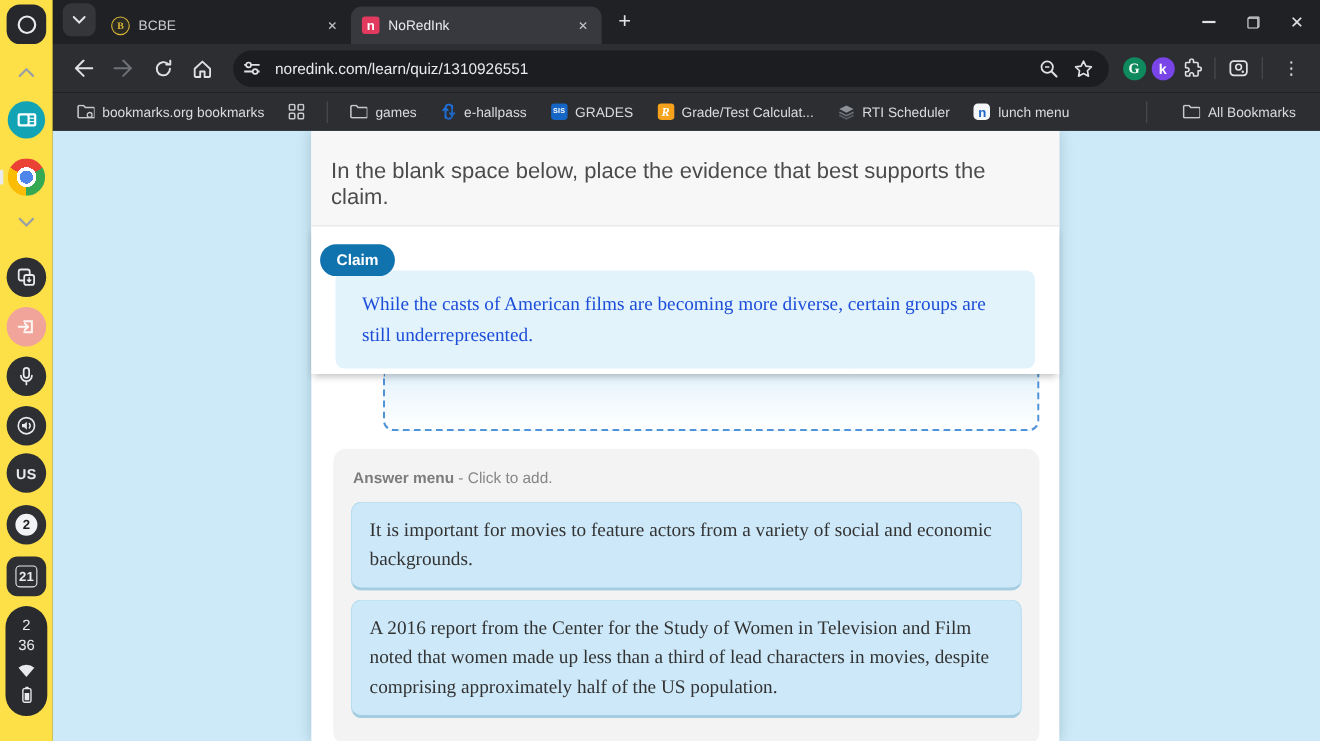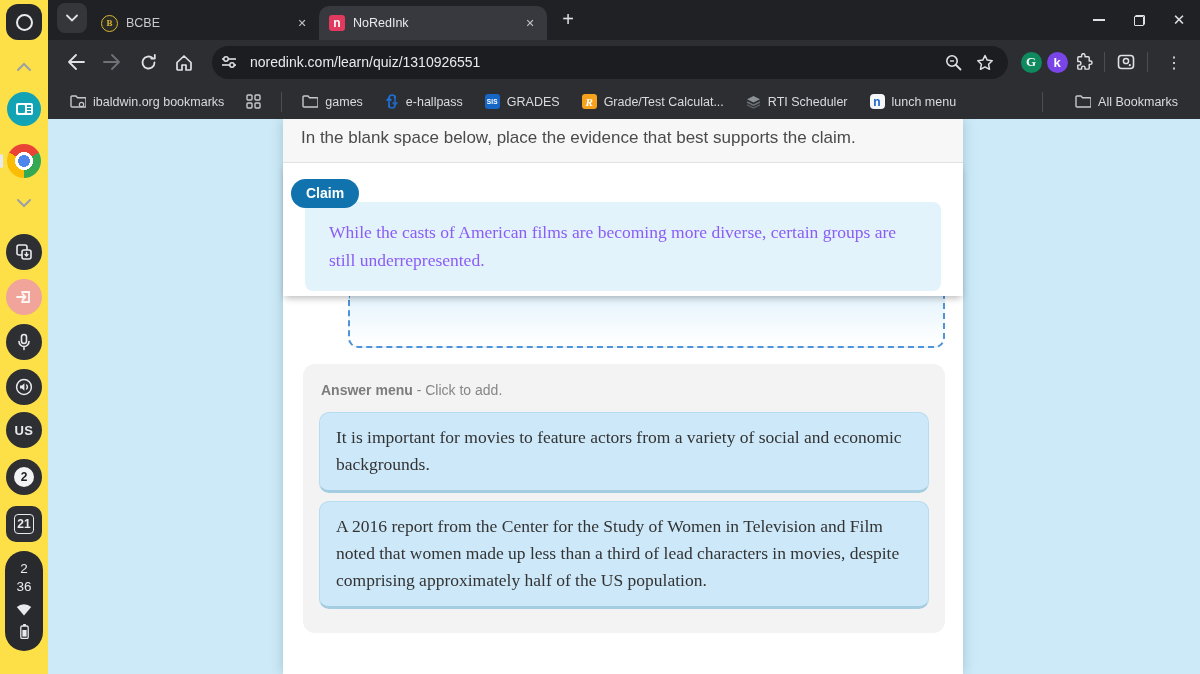--- a/index.html
+++ b/index.html
@@ -67,24 +67,24 @@
   .bm-item { display:flex; align-items:center; gap:7px; padding:4px 8px; border-radius:8px; white-space:nowrap; }
   .bm-sq { width:15px; height:15px; border-radius:3px; display:flex; align-items:center; justify-content:center; font-weight:bold; }
   .sis { background:#1666c5; color:#fff; font-size:6.5px; letter-spacing:.2px; }
   .rcalc { background:#f6a21d; color:#fff; font-size:11px; font-family:"Liberation Serif",serif; font-style:italic; }
   .nutri { background:#f4f6f8; color:#1b66c9; font-size:12px; font-weight:bold; border-radius:4px; }
   .bm-right { margin-left:auto; display:flex; align-items:center; gap:18px; }
 
   
   .page { flex:1; background:#cdeaf8; position:relative; overflow:hidden; }
   .content-col { position:absolute; left:235px; top:0; bottom:0; width:680px; background:#fff; box-shadow:0 0 12px rgba(40,70,90,.25); }
-  .question-bar { background:#f7f7f8; border-bottom:1px solid #e3e3e4; padding:9px 18px 14px; color:#4b4b4b; font-size:17px; }
+  .question-bar { background:#f7f7f8; border-bottom:1px solid #e3e3e4; padding:26px 18px 14px; color:#4b4b4b; font-size:20px; }
   .claim-section { position:relative; z-index:2; background:#fff; padding:16px 22px 5px 22px; box-shadow:0 4px 7px -2px rgba(0,0,0,.28); }
   .claim-pill { position:relative; z-index:3; display:inline-block; background:#1173ae; color:#fff; font-weight:bold; font-size:14px; padding:6px 15px 7px; border-radius:16px; margin-left:-14px; margin-bottom:-10px; }
-  .claim-box { background:#e2f3fc; border-radius:8px; padding:16px 24px 17px; font-family:"Liberation Serif","DejaVu Serif",serif; font-size:17.5px; line-height:28px; color:#8b5cf6; }
+  .claim-box { background:#e2f3fc; border-radius:8px; padding:16px 24px 17px; font-family:"Liberation Serif","DejaVu Serif",serif; font-size:17.5px; line-height:28px; color:#1d4ed8; }
   .dashed-box { position:relative; z-index:1; margin-left:65px; width:597px; height:52px; border:2px dashed #4f93d8; border-top:none; border-radius:0 0 10px 10px; background:linear-gradient(180deg,#e4f3fc 0%,#f8fcfe 70%,#ffffff 100%); }
   .answer-panel { margin:16px 18px 0 20px; background:#f3f3f4; border-radius:12px; padding:12px 16px 16px; }
   .answer-label { color:#868686; font-size:14px; margin:6px 0 14px 2px; }
   .answer-label b { font-weight:bold; color:#7c7c7c; }
   .answer-card { background:#cde9f9; border:1px solid #b6dcef; border-bottom:3px solid #a4cde1; border-radius:10px; padding:11px 16px 12px; font-family:"Liberation Serif","DejaVu Serif",serif; font-size:17.5px; line-height:27px; color:#333; margin-bottom:8px; }
 </style>
 </head>
 <body>
 
 <div class="screen">
@@ -254,21 +254,21 @@
       <div class="tb-divider"></div>
       <div class="tb-ic kebab">⋮</div>
     </div>
 
     <div class="bookmarks">
       <div class="bm-item">
         <svg width="16" height="13" viewBox="0 0 16 13">
             <path d="M1 2a1 1 0 0 1 1-1h4l1.5 1.8H15a1 1 0 0 1 1 1V11a1 1 0 0 1-1 1H2a1 1 0 0 1-1-1z" fill="none" stroke="#c7c9cc" stroke-width="1.4"></path>
             <circle cx="11.5" cy="9.5" r="2.2" fill="#2c2e32" stroke="#c7c9cc" stroke-width="1.2"></circle>
           </svg>
-        <span>ibaldwin.org bookmarks</span>
+        <span>bookmarks.org bookmarks</span>
       </div>
       <div class="bm-item">
         <svg width="15" height="15" viewBox="0 0 15 15">
             <rect x="1" y="1" width="5" height="5" rx="1" fill="none" stroke="#c7c9cc" stroke-width="1.4"></rect>
             <rect x="9" y="1" width="5" height="5" rx="1" fill="none" stroke="#c7c9cc" stroke-width="1.4"></rect>
             <rect x="1" y="9" width="5" height="5" rx="1" fill="none" stroke="#c7c9cc" stroke-width="1.4"></rect>
             <rect x="9" y="9" width="5" height="5" rx="1" fill="none" stroke="#c7c9cc" stroke-width="1.4"></rect>
           </svg>
       </div>
       <div class="tb-divider"></div>

